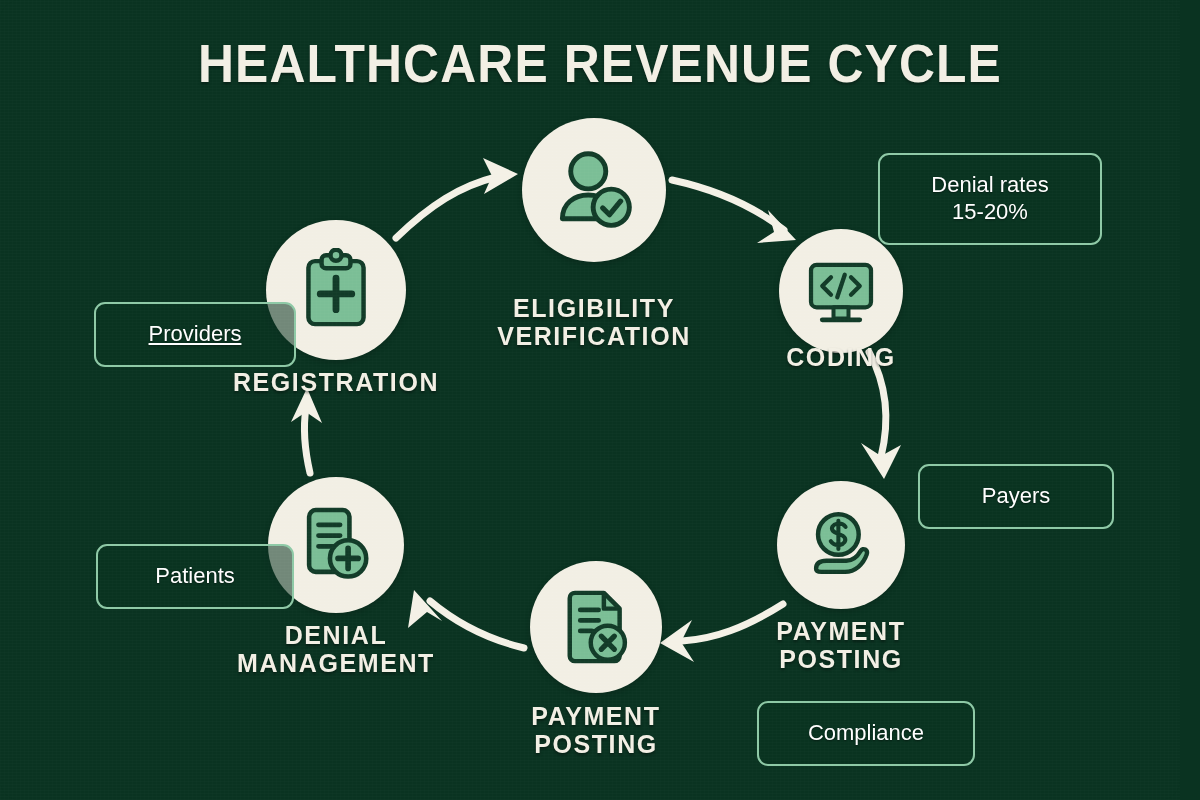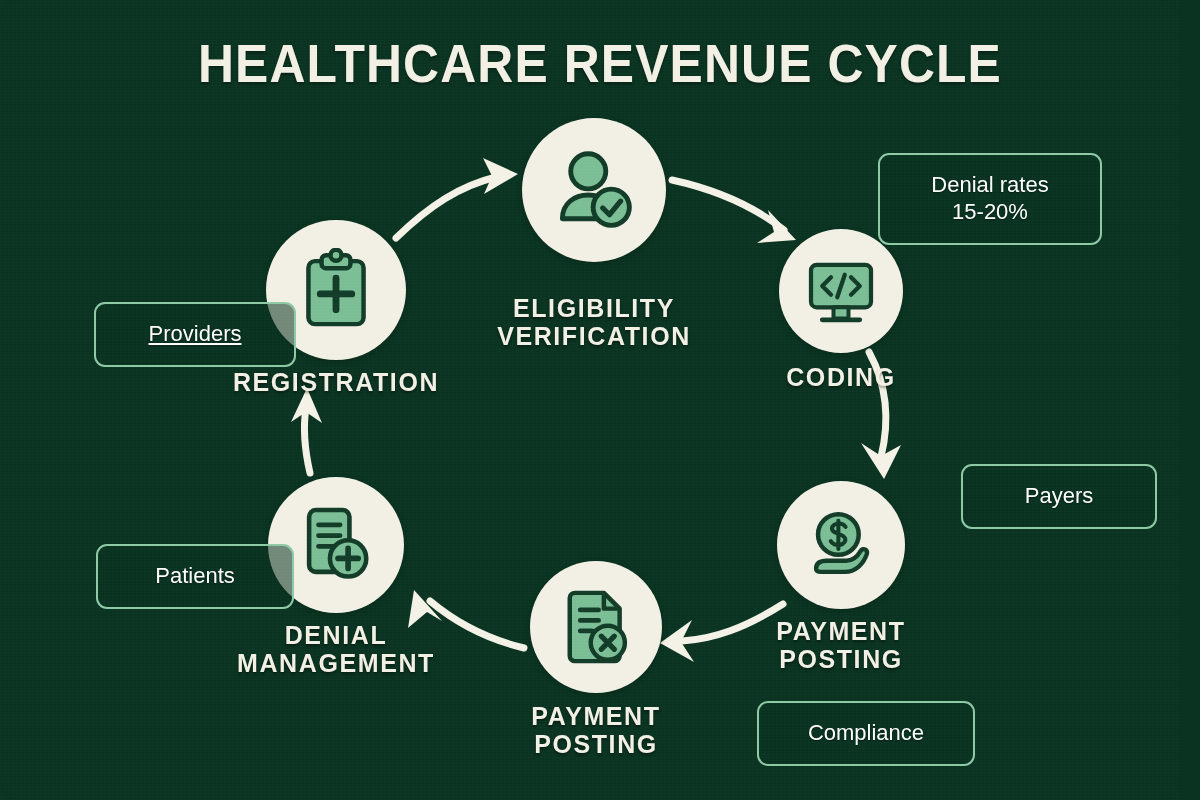--- a/index.html
+++ b/index.html
@@ -175,21 +175,21 @@
 
   <div class="node" style="left:841px; top:291px;">
     <div class="disc" style="width:124px;height:124px;">
       <svg width="80" height="80" viewBox="0 0 64 64">
         <rect x="8" y="11" width="48" height="34" rx="4.5" fill="#7bbe96" stroke="#123b28" stroke-width="3.4"></rect>
         <rect x="26" y="45" width="12" height="9" fill="#7bbe96" stroke="#123b28" stroke-width="3.2" stroke-linejoin="round"></rect>
         <path d="M17 55 H47" stroke="#123b28" stroke-width="3.8" stroke-linecap="round"></path>
         <path d="M24 21 L17 28 L24 35 M40 21 L47 28 L40 35 M35 19 L29 37" fill="none" stroke="#123b28" stroke-width="3.4" stroke-linecap="round" stroke-linejoin="round"></path>
       </svg>
     </div>
-    <div class="caption" style="top:72px;text-align:right;">CODING</div>
+    <div class="caption" style="top:52px;text-align:right;">CODING</div>
   </div>
 
   <div class="node" style="left:841px; top:545px;">
     <div class="disc" style="width:128px;height:128px;">
       <svg width="84" height="84" viewBox="0 0 64 64">
         <circle cx="30" cy="24" r="15.5" fill="#7bbe96" stroke="#123b28" stroke-width="3.4"></circle>
         <path d="M30 13.5 V35 M35.5 18.2 C34 16.2 31.5 15.4 29 15.8 C25.8 16.3 24.3 18.8 25.6 20.9 C27.3 23.6 33.4 23.6 34.9 26.6 C36 28.8 34.4 31.4 31.2 31.9 C28.4 32.3 25.6 31.3 24.2 29.1" fill="none" stroke="#123b28" stroke-width="3.1" stroke-linecap="round" stroke-linejoin="round"></path>
         <path d="M13 50 C13 45 17 44 21 44 L36 44 C41 44 45 40 47 36.5 C48.7 33.6 53 35.5 51.5 39.5 C49 46.5 43 52.5 35 52.5 L17 52.5 C14.5 52.5 13 51.6 13 50 Z" fill="#7bbe96" stroke="#123b28" stroke-width="3.3" stroke-linejoin="round"></path>
       </svg>
     </div>
@@ -222,20 +222,20 @@
     </div>
     <div class="caption" style="top:76px;">DENIAL
 MANAGEMENT</div>
   </div>
 
   <div class="chip" style="left:94px; top:302px; width:164px;text-decoration:underline;">Providers</div>
 
   <div class="chip" style="left:878px; top:153px; width:186px;">Denial rates
 15-20%</div>
 
-  <div class="chip" style="left:918px; top:464px; width:158px;margin-left:43px;">Payers</div>
+  <div class="chip" style="left:918px; top:464px; width:158px;">Payers</div>
 
   <div class="chip" style="left:96px; top:544px; width:160px;">Patients</div>
 
   <div class="chip" style="left:757px; top:701px; width:180px;">Compliance</div>
 
   <div id="grain"></div>
 </div>
 
 </body></html>

